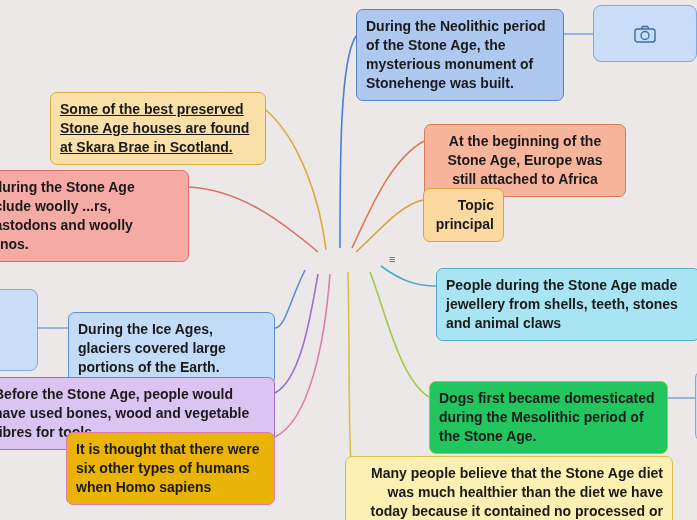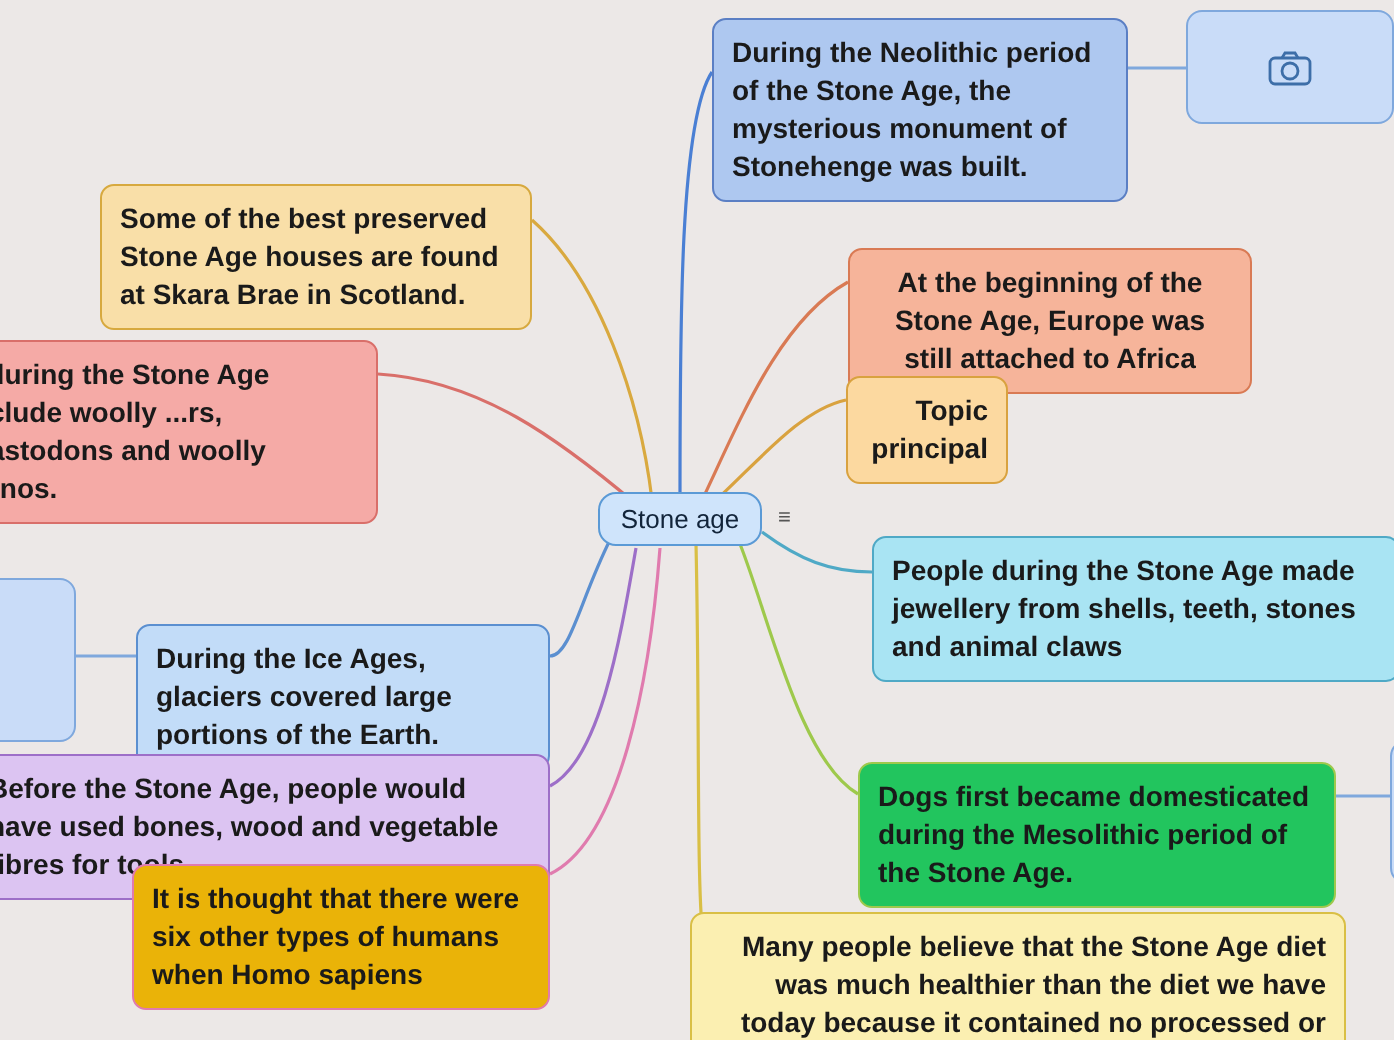--- a/index.html
+++ b/index.html
@@ -86,21 +86,21 @@
       <path d="M 330 274 C 325 340 310 420 275 437" stroke="#e07bae" stroke-width="1.6" fill="none"></path>
       <path d="M 348 272 C 350 360 348 450 352 472" stroke="#d9bf45" stroke-width="1.6" fill="none"></path>
       <path d="M 564 34 L 593 34" stroke="#7fa8dd" stroke-width="1.6" fill="none"></path>
       <path d="M 38 328 L 68 328" stroke="#7fa8dd" stroke-width="1.6" fill="none"></path>
       <path d="M 668 398 L 695 398" stroke="#7fa8dd" stroke-width="1.6" fill="none"></path>
     </svg>
   <div id="nodes-layer">
       <div class="node" style="left: 356px; top: 9px; width: 208px; min-height: 51px; background: rgb(174, 200, 240); border-color: rgb(91, 127, 196);">
         <span>During the Neolithic period of the Stone Age, the mysterious monument of Stonehenge was built.</span>
       </div>
-      <div class="node" style="left: 50px; top: 92px; width: 216px; min-height: 33px; background: rgb(249, 223, 168); border-color: rgb(215, 169, 63);">
+      <div class="node" style="left: 50px; top: 92px; width: 216px; min-height: 33px; background: rgb(249, 223, 168); border-color: rgb(215, 169, 63); text-decoration: underline;">
         <span>Some of the best preserved Stone Age houses are found at Skara Brae in Scotland.</span>
       </div>
       <div class="node" style="left: 424px; top: 124px; width: 202px; min-height: 33px; background: rgb(246, 180, 154); border-color: rgb(217, 122, 84); text-align: center;">
         <span>At the beginning of the Stone Age, Europe was still attached to Africa</span>
       </div>
       <div class="node" style="left: -28px; top: 170px; width: 217px; min-height: 33px; background: rgb(245, 170, 166); border-color: rgb(217, 111, 106);">
         <span>...during the Stone Age include woolly ...rs, mastodons and woolly rhinos.</span>
       </div>
       <div class="node" style="left: 423px; top: 188px; width: 81px; min-height: 23px; background: rgb(252, 217, 160); border-color: rgb(217, 162, 63); text-align: right;">
         <span>Topic principal</span>
@@ -128,17 +128,14 @@
           <svg width="22" height="18" viewBox="0 0 22 18">
             <rect x="1" y="4" width="20" height="13" rx="2.5" fill="none" stroke="#3d6ea8" stroke-width="1.4"></rect>
             <path d="M7 4 L8.5 1.5 L13.5 1.5 L15 4" fill="none" stroke="#3d6ea8" stroke-width="1.4"></path>
             <circle cx="11" cy="10.5" r="4" fill="none" stroke="#3d6ea8" stroke-width="1.4"></circle>
           </svg>
         </span>
       </div>
       <div class="node img-node" style="left: -30px; top: 289px; width: 68px; height: 82px; background: rgb(201, 220, 248); border-color: rgb(127, 168, 221);"></div>
       <div class="node img-node" style="left: 695px; top: 370px; width: 50px; height: 72px; background: rgb(201, 220, 248); border-color: rgb(127, 168, 221);"></div>
     </div>
-  <div class="node root" id="root-node" style="left: 299px; top: 246px; width: 82px; height: 27px; background: rgb(207, 228, 251); border-color: rgb(91, 154, 214);">
-    <span>Stone age</span>
-  </div>
   <div class="menu-dots" id="menu-dots" style="left: 389px; top: 253.5px;">≡</div>
 </div>
 
 </body></html>

